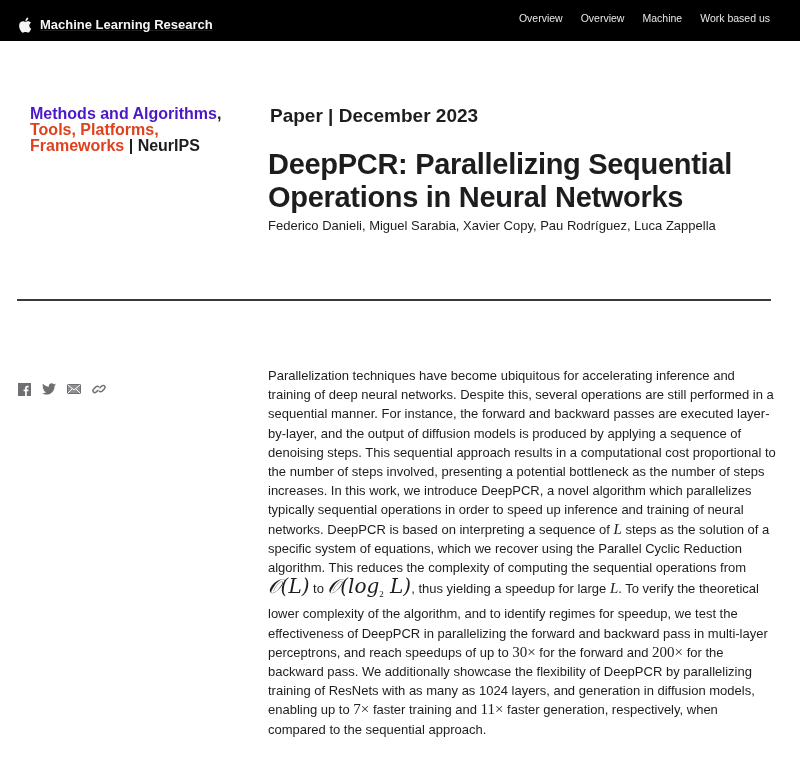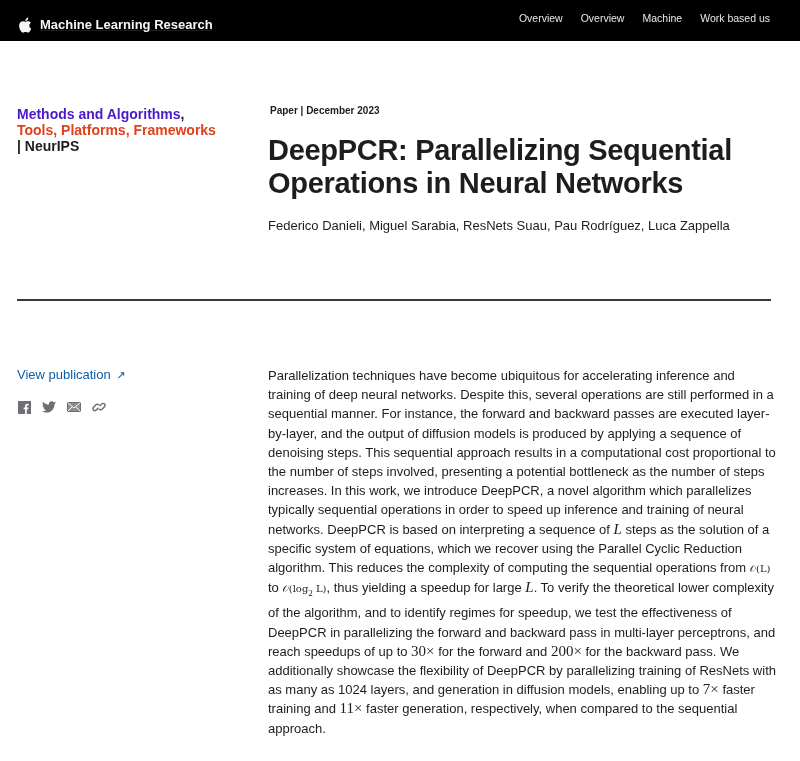--- a/index.html
+++ b/index.html
@@ -6,42 +6,42 @@
   html, body { width: 800px; height: 761px; background: #ffffff; overflow: hidden; }
   body { font-family: "Liberation Sans", "DejaVu Sans", sans-serif; color: #1d1d1f; position: relative; }
 
   .topnav { position: absolute; left: 0; top: 0; width: 800px; height: 41px; background: #000; }
   .brand { position: absolute; left: 18px; top: 0; height: 49px; display: flex; align-items: center; cursor: pointer; text-decoration: underline; }
   .apple-logo { width: 14px; height: 16px; margin-right: 8px; display: inline-block; }
   .brand-text { color: #f5f5f7; font-size: 13px; font-weight: 600; letter-spacing: 0; }
   .nav-links { position: absolute; right: 30px; top: 0; height: 35px; display: flex; align-items: center; }
   .nav-link { color: #e8e8ea; font-size: 10.5px; margin-left: 18px; text-decoration: none; cursor: pointer; }
 
-  .tags { position: absolute; left: 17px; top: 106px; width: 200px; font-size: 14px; font-weight: 700; line-height: 16px; color: #1d1d1f; }
+  .tags { position: absolute; left: 30px; top: 106px; width: 200px; font-size: 16px; font-weight: 700; line-height: 16px; color: #1d1d1f; }
   .tag-purple { color: #4a18c9; }
   .tag-orange { color: #e0401c; }
   .tag-sep { color: #1d1d1f; }
 
-  .kicker { position: absolute; left: 270px; top: 105px; font-size: 10px; font-weight: 700; color: #1d1d1f; }
-  .title { position: absolute; left: 268px; top: 134px; width: 520px; font-size: 29px; font-weight: 700; line-height: 33px; color: #1d1d1f; letter-spacing: -0.3px; }
+  .kicker { position: absolute; left: 270px; top: 105px; font-size: 19px; font-weight: 700; color: #1d1d1f; }
+  .title { position: absolute; left: 268px; top: 148px; width: 520px; font-size: 29px; font-weight: 700; line-height: 33px; color: #1d1d1f; letter-spacing: -0.3px; }
   .authors { position: absolute; left: 268px; top: 218px; font-size: 13px; color: #1d1d1f; }
 
   .divider { position: absolute; left: 17px; top: 299px; width: 754px; height: 2px; background: #3a3a3c; }
 
   .side-actions { position: absolute; left: 17px; top: 366px; width: 200px; }
   .side-link { display: block; color: #0a5ea8; font-size: 13px; text-decoration: none; cursor: pointer; height: 18px; line-height: 18px; }
   .side-link.view { margin-bottom: 11px; }
   .arrow { font-size: 11px; margin-left: 2px; }
   .share { display: flex; align-items: center; margin-top: 16px; }
   .share-icon { width: 14px; height: 14px; margin-right: 11px; display: inline-flex; align-items: center; justify-content: center; cursor: pointer; }
 
   .abstract { position: absolute; left: 268px; top: 366px; width: 510px; font-size: 13px; line-height: 19.2px; color: #1d1d1f; }
   .math { font-family: "Liberation Serif", "DejaVu Serif", serif; font-size: 15px; }
   .math i { font-style: italic; }
-  .math .cal { font-family: "DejaVu Serif", serif; font-size: 10px; }
+  .math .cal { font-family: "DejaVu Serif", serif; font-style: italic; font-size: 20px; }
   .math sub { font-size: 9px; }
 </style>
 </head>
 <body>
 
 <header class="topnav">
   <a class="brand">
     <svg class="apple-logo" viewBox="0 0 14 17">
       <path fill="#f5f5f7" d="M11.6 9.0c0-2 1.6-2.9 1.7-3-0.9-1.4-2.4-1.6-2.9-1.6-1.2-0.1-2.4 0.7-3 0.7-0.6 0-1.6-0.7-2.6-0.7C3.4 4.4 2.1 5.2 1.4 6.5c-1.4 2.5-0.4 6.1 1 8.1 0.7 1 1.5 2.1 2.5 2 1-0.0 1.4-0.6 2.6-0.6 1.2 0 1.5 0.6 2.6 0.6 1.1-0.0 1.8-1 2.4-2 0.8-1.1 1.1-2.2 1.1-2.3-0.0 0-2.1-0.8-2.1-3.3zM9.7 3.1c0.5-0.7 0.9-1.6 0.8-2.5-0.8 0-1.7 0.5-2.3 1.2-0.5 0.6-0.9 1.5-0.8 2.4 0.9 0.1 1.7-0.4 2.3-1.1z"></path>
     </svg>
@@ -54,26 +54,25 @@
     <a class="nav-link">Work based us</a>
   </nav>
 </header>
 
 <div class="tags">
   <a class="tag-purple">Methods and Algorithms</a><span class="tag-sep">, </span><a class="tag-orange">Tools, Platforms, Frameworks</a><span class="tag-sep"> | </span><span>NeurIPS</span>
 </div>
 
 <div class="kicker">Paper | December 2023</div>
 <h1 class="title">DeepPCR: Parallelizing Sequential Operations in Neural Networks</h1>
-<div class="authors">Federico Danieli, Miguel Sarabia, ResNets Suau, Pau Rodríguez, Luca Zappella</div>
+<div class="authors">Federico Danieli, Miguel Sarabia, Xavier Copy, Pau Rodríguez, Luca Zappella</div>
 
 <div class="divider"></div>
 
 <aside class="side-actions">
-  <a class="side-link view"><span>View publication</span> <span class="arrow">↗</span></a>
   <div class="share">
     <span class="share-icon">
       <svg width="13" height="13" viewBox="0 0 13 13">
           <rect width="13" height="13" fill="#6e6e73"></rect>
           <path d="M8.8 13V8.2h1.5l0.2-1.8H8.8V5.3c0-0.5 0.2-0.9 0.9-0.9h0.9V2.8c-0.2 0-0.7-0.1-1.3-0.1-1.3 0-2.2 0.8-2.2 2.3v1.4H5.6v1.8h1.5V13z" fill="#fff"></path>
         </svg>
     </span>
     <span class="share-icon">
       <svg width="14" height="12" viewBox="0 0 24 20">
           <path fill="#6e6e73" d="M24 2.4c-.9.4-1.8.7-2.8.8 1-.6 1.8-1.6 2.2-2.7-1 .6-2 1-3.1 1.2C19.3.7 18 0 16.6 0c-2.7 0-4.9 2.2-4.9 4.9 0 .4 0 .8.1 1.1C7.7 5.8 4.1 3.9 1.7.9c-.4.7-.7 1.6-.7 2.5 0 1.7.9 3.2 2.2 4.1-.8 0-1.6-.2-2.2-.6v.1c0 2.4 1.7 4.4 3.9 4.8-.4.1-.8.2-1.3.2-.3 0-.6 0-.9-.1.6 2 2.4 3.4 4.6 3.4-1.7 1.3-3.8 2.1-6.1 2.1-.4 0-.8 0-1.2-.1 2.2 1.4 4.8 2.2 7.5 2.2 9.1 0 14-7.5 14-14v-.6c1-.7 1.8-1.6 2.5-2.5z"></path>

